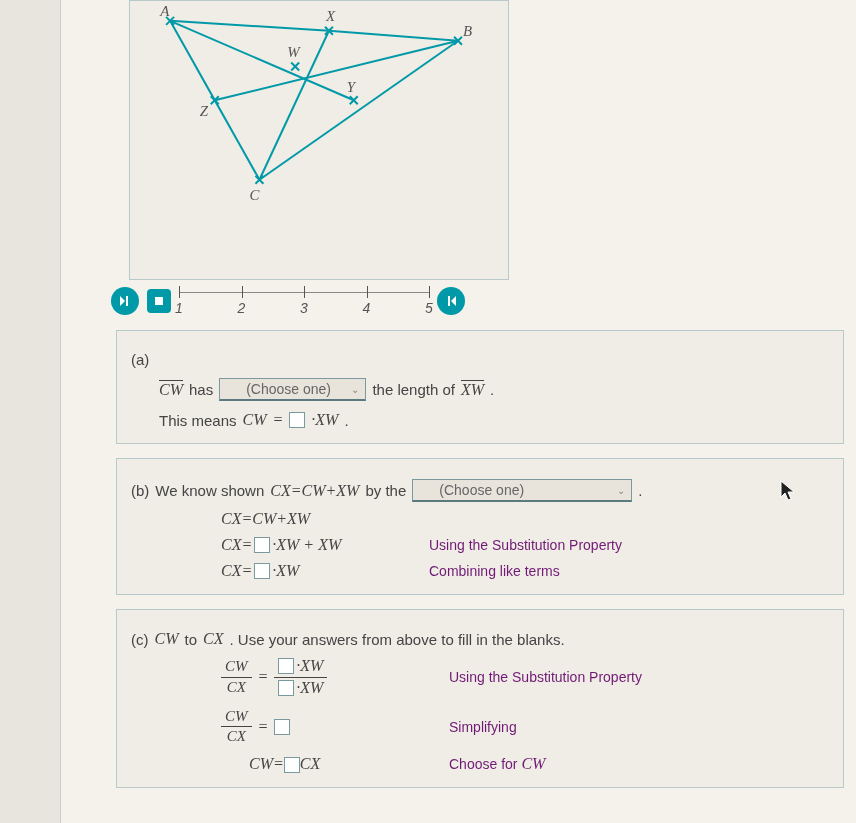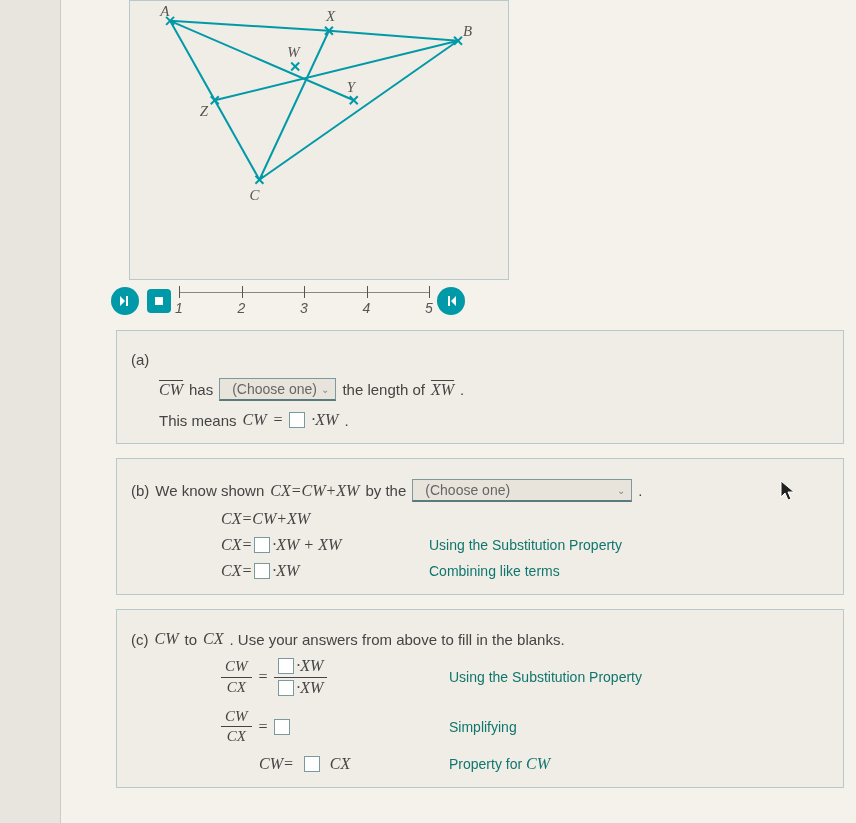--- a/index.html
+++ b/index.html
@@ -74,39 +74,39 @@
     color: #444;
   }
   .section .indent { margin-left: 28px; margin-top: 10px; }
   .section .row { margin-top: 10px; display:flex; align-items:center; flex-wrap:wrap; gap:6px; }
   .bar { text-decoration: overline; }
   .dropdown {
     display: inline-flex;
     align-items: center;
     border: 1px solid #7a9aa0;
     border-bottom: 2px solid #5a7a80;
-    padding: 2px 6px 2px 12px;
+    padding: 2px 6px 2px 26px;
     background: #e8e4dc;
     font-size: 14px;
     cursor: pointer;
     color: #666;
-    gap: 4px;
+    gap: 20px;
   }
   .chev { font-size: 10px; color: #888; }
   .blank {
     display: inline-block;
     width: 16px; height: 16px;
     border: 1px solid #7a9aa0;
     background: #fff;
     vertical-align: middle;
     cursor: pointer;
   }
   .math { font-family: 'Times New Roman', serif; font-style: italic; font-size: 16px; }
   .eq-line { margin-left: 90px; margin-top:8px; display:flex; align-items:center; gap: 28px; }
-  .eq-line .reason { font-style: normal; font-size:14px; color:#0f766e; }
+  .eq-line .reason { font-style: normal; font-size:14px; color:#701a75; }
   .frac {
     display: inline-flex;
     flex-direction: column;
     align-items: center;
     vertical-align: middle;
     font-family:'Times New Roman', serif;
     font-style: italic;
   }
   .frac .num { border-bottom: 1px solid #444; padding: 0 4px; line-height:1.3; }
   .frac .den { padding: 0 4px; line-height:1.3; }
@@ -283,28 +283,28 @@
           <span class="num">CW</span>
           <span class="den">CX</span>
         </span>
         <span class="math">=</span>
         <span class="blank"></span>
       </span>
       <span class="reason">Simplifying</span>
     </div>
 
     <div class="eq-line">
-      <span style="min-width:200px;display:flex;align-items:center;gap:10px">
+      <span style="min-width:200px;display:flex;align-items:flex-end;gap:0">
         <span style="width:28px"></span>
         <span class="math">CW=</span>
         <span class="blank"></span>
         <span class="math">CX</span>
       </span>
       <span class="reason">
-        <span>Property for</span>
+        <span>Choose for</span>
         <span class="math">CW</span>
       </span>
     </div>
   </div>
 
 </div>
 
 <svg class="cursor-arrow" width="18" height="22" viewBox="0 0 18 22">
   <path d="M1 1 L1 17 L5 13 L8 20 L11 19 L8 12 L14 12 Z" fill="#222" stroke="#fff" stroke-width="1"></path>
 </svg>

